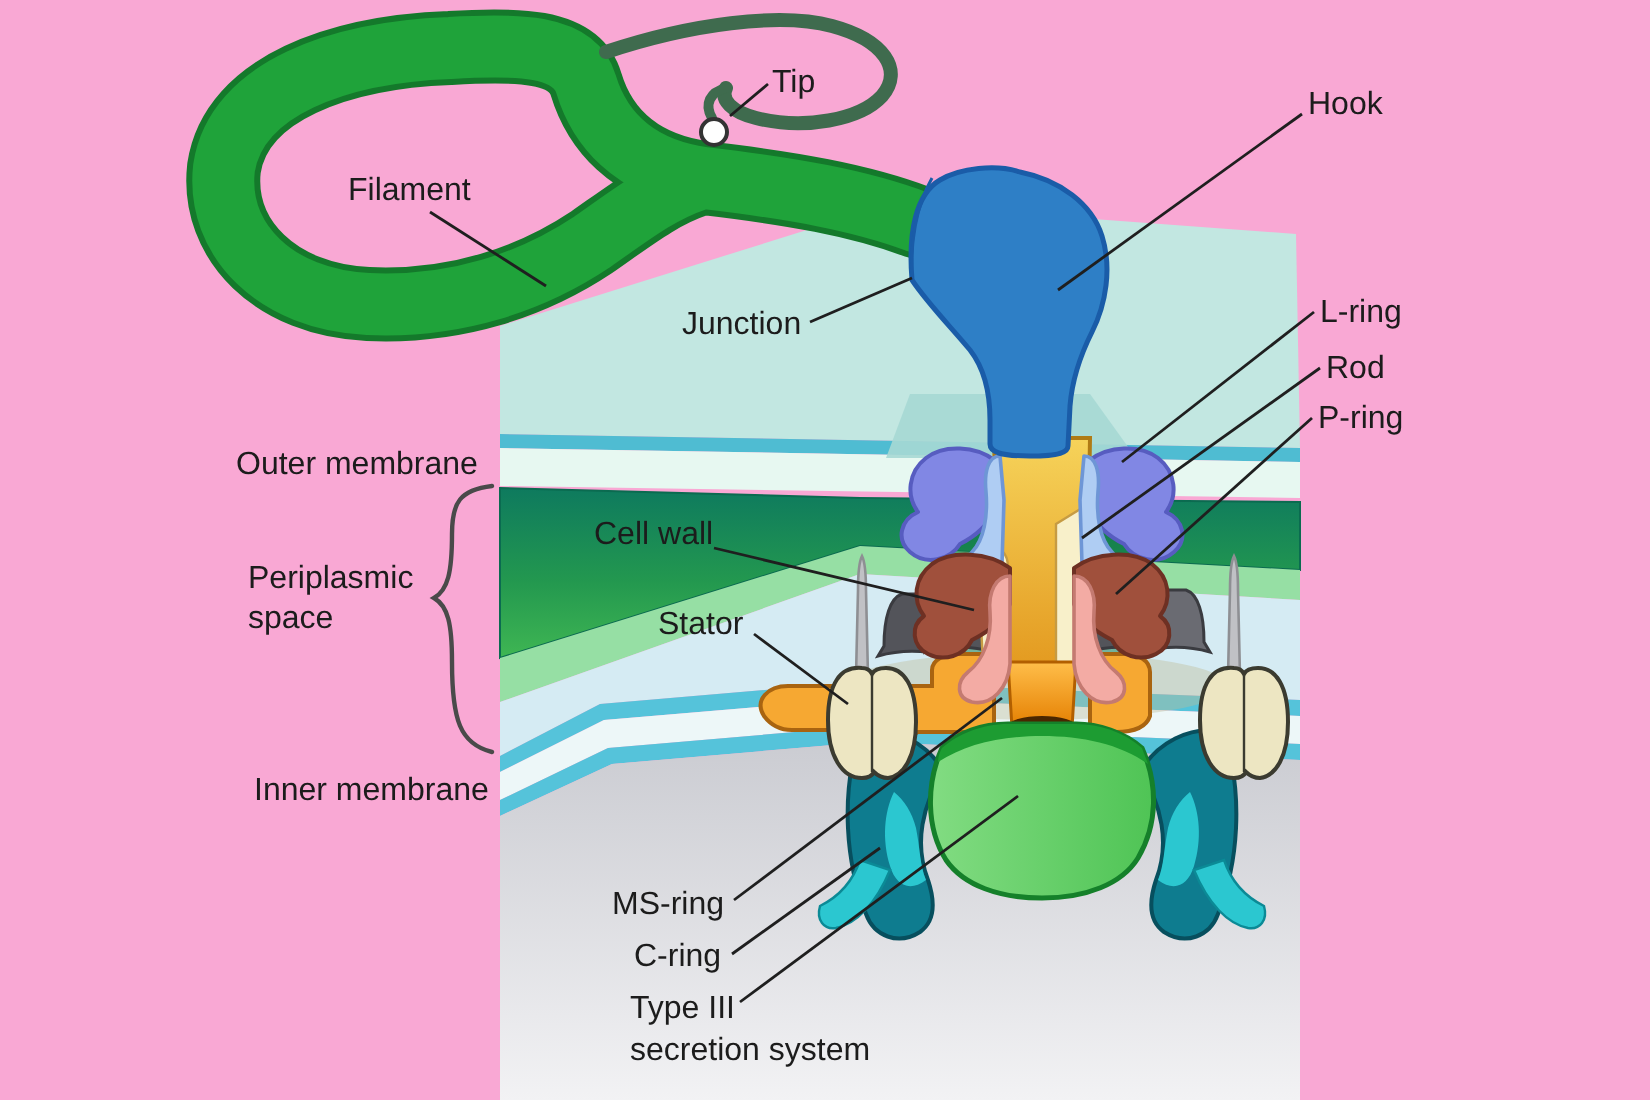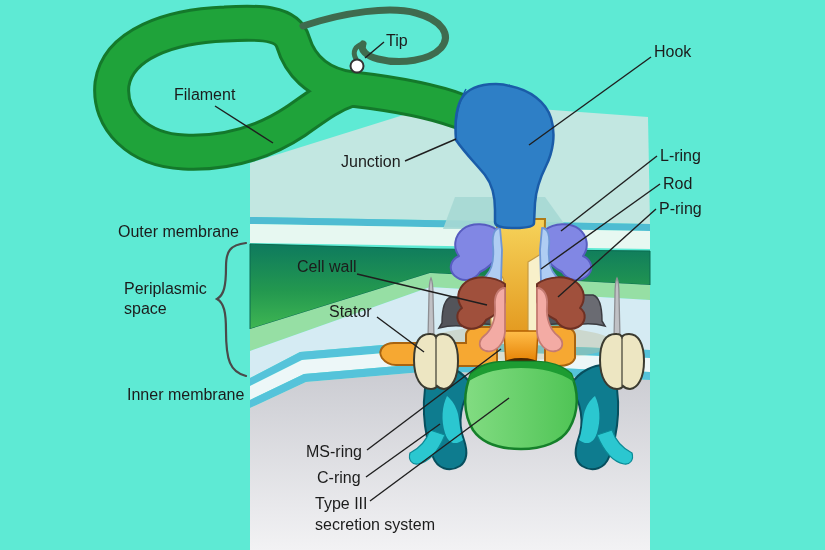--- a/index.html
+++ b/index.html
@@ -1,16 +1,16 @@
 <!DOCTYPE html>
 <html><head>
 <meta charset="utf-8">
 <style>
   html,body{margin:0;padding:0;background:#fff;}
-  #stage{position:relative;width:825px;height:550px;background:#5eead4;overflow:hidden;
+  #stage{position:relative;width:825px;height:550px;background:#f9a8d4;overflow:hidden;
          font-family:"Liberation Sans",sans-serif;}
   svg{display:block}
   .lbl{fill:#1c1c1c;font-size:16px;font-weight:500;font-family:"Liberation Sans",sans-serif;}
   .lead{stroke:#1f1f1f;stroke-width:1.4;fill:none;}
 </style>
 </head>
 <body>
 
 <div id="stage">
 <svg width="825" height="550" viewBox="0 0 825 550">

